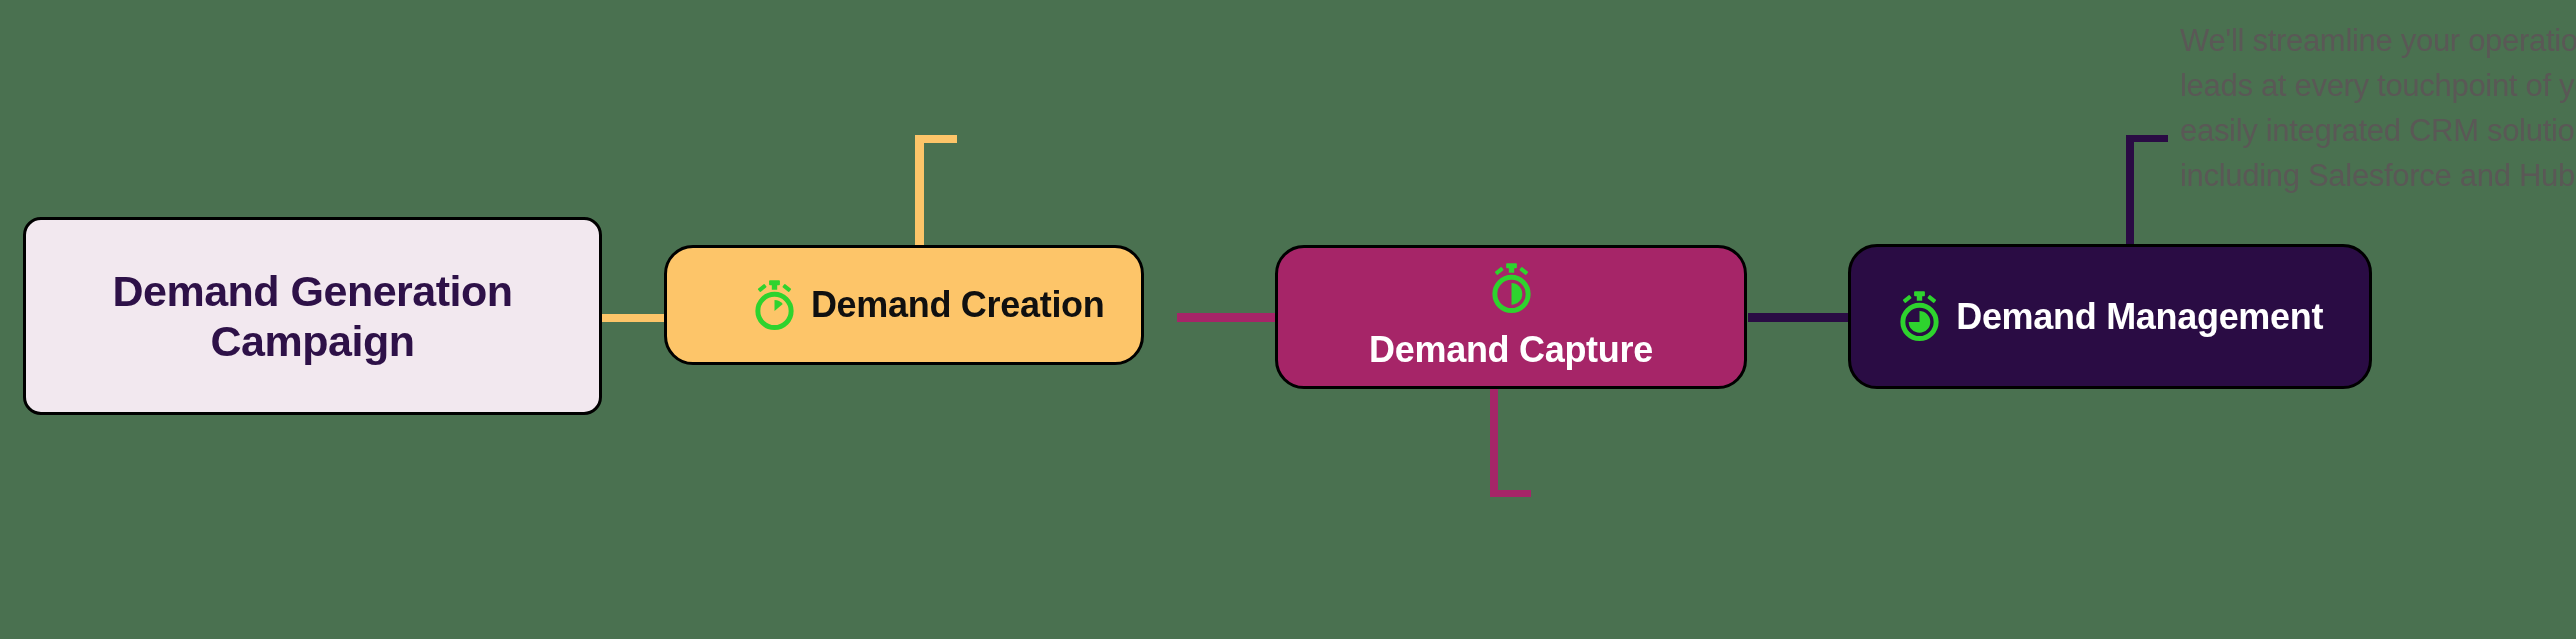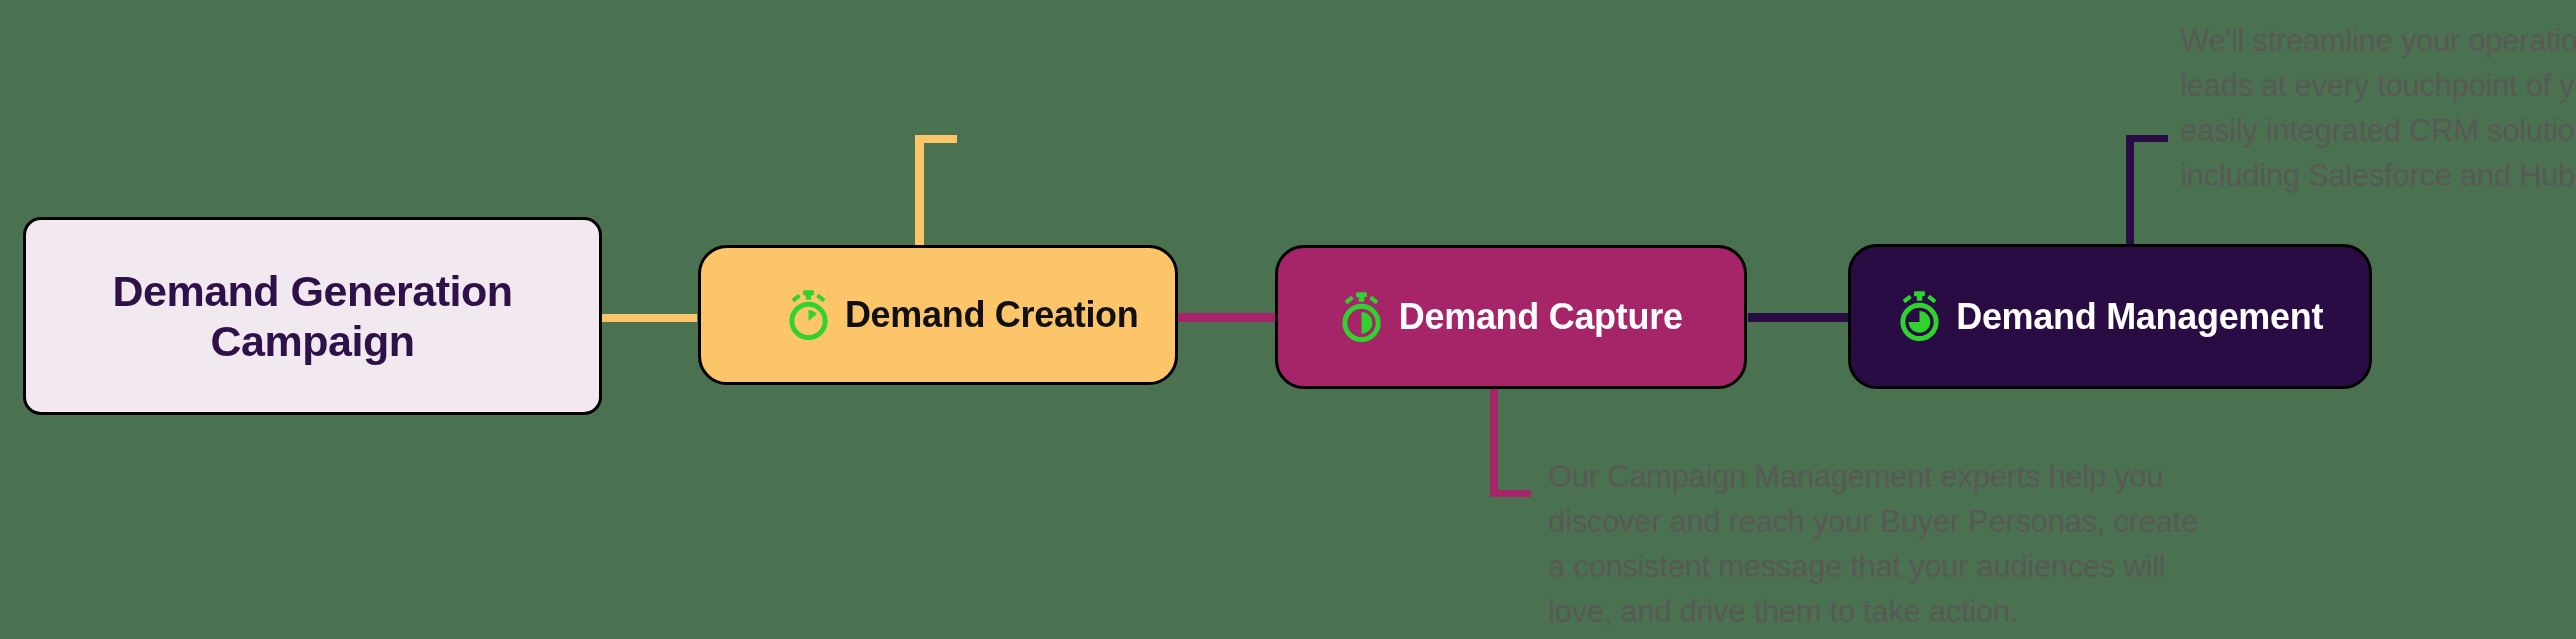--- a/index.html
+++ b/index.html
@@ -20,22 +20,22 @@
   .root-box{
     left:23px;top:217px;width:579px;height:198px;
     border-width:3.1px;border-radius:18px;
     text-align:center;
   }
   .root-title{
     font-size:43px;font-weight:700;line-height:50px;
     white-space:pre-line;letter-spacing:-0.5px;
   }
   .stage{border-radius:29px;}
-  .stage-creation{left:698px;top:245px;width:480px;height:140px;padding-left:48px;}
-  .stage-capture{left:1275px;top:245px;width:472px;height:144px;}
+  .stage-creation{left:664px;top:245px;width:480px;height:120px;padding-left:48px;}
+  .stage-capture{left:1275px;top:245px;width:472px;height:144px;flex-direction:column;}
   .stage-management{left:1848px;top:244px;width:524px;height:145px;}
   .stage-label{font-size:36px;font-weight:700;letter-spacing:-0.3px;white-space:nowrap;}
 
   .stopwatch{width:45px;height:51px;flex:0 0 auto;}
   .stopwatch svg{display:block;width:100%;height:100%;}
 
   
   .conn{position:absolute;}
 
   
@@ -106,23 +106,19 @@
         <rect x="44" y="9" width="12" height="12" fill="currentColor"></rect>
         <rect x="13" y="13" width="19" height="9" rx="2" fill="currentColor" transform="rotate(-38 22 17)"></rect>
         <rect x="68" y="13" width="19" height="9" rx="2" fill="currentColor" transform="rotate(38 78 17)"></rect>
         <circle cx="50" cy="68" r="37" fill="none" stroke="currentColor" stroke-width="11"></circle>
         <path d="M50,68 L50,44 A24,24 0 1 1 26,68 Z" fill="currentColor"></path>
       </svg>
     </span>
     <span class="stage-label" style="color: rgb(255, 255, 255);">Demand Management</span>
   </div>
 
-  <div class="note note-capture" style="color: rgb(90, 88, 86);">Our Campaign Management experts help you
-discover and reach your Buyer Personas, create
-a consistent message that your audiences will
-love, and drive them to take action.</div>
   <div class="note note-management" style="color: rgb(90, 88, 86);">We'll streamline your operations by managing
 leads at every touchpoint of your business with
 easily integrated CRM solutions available,
 including Salesforce and HubSpot solutions.</div>
 
 </div>
 
 
 </body></html>

